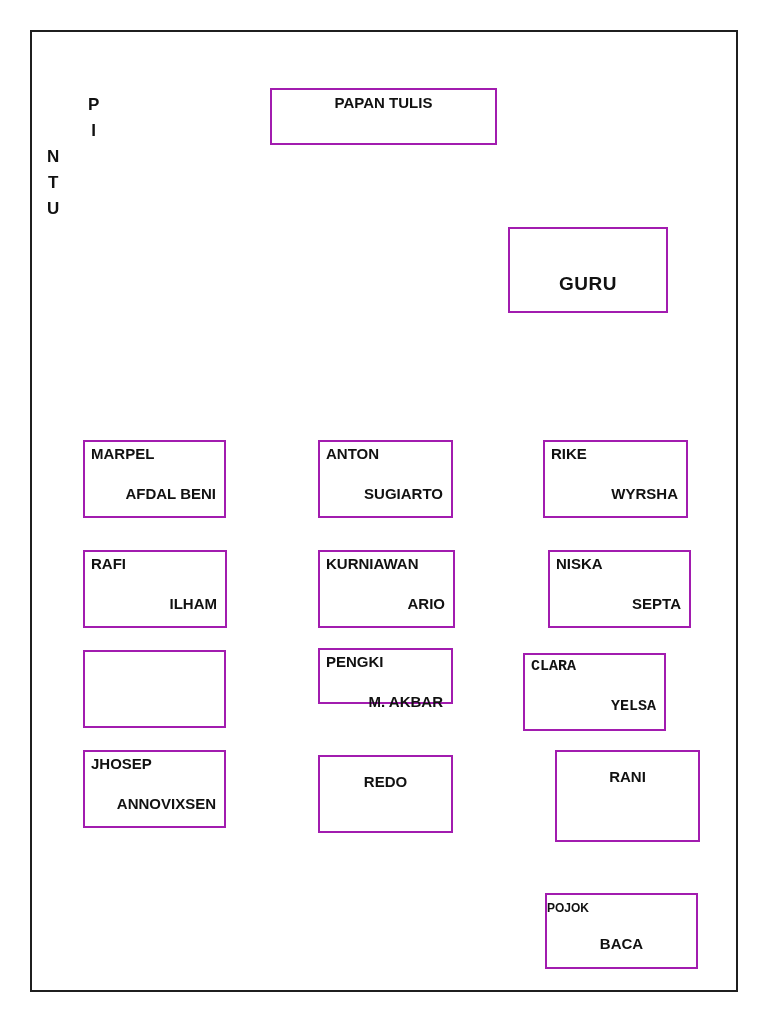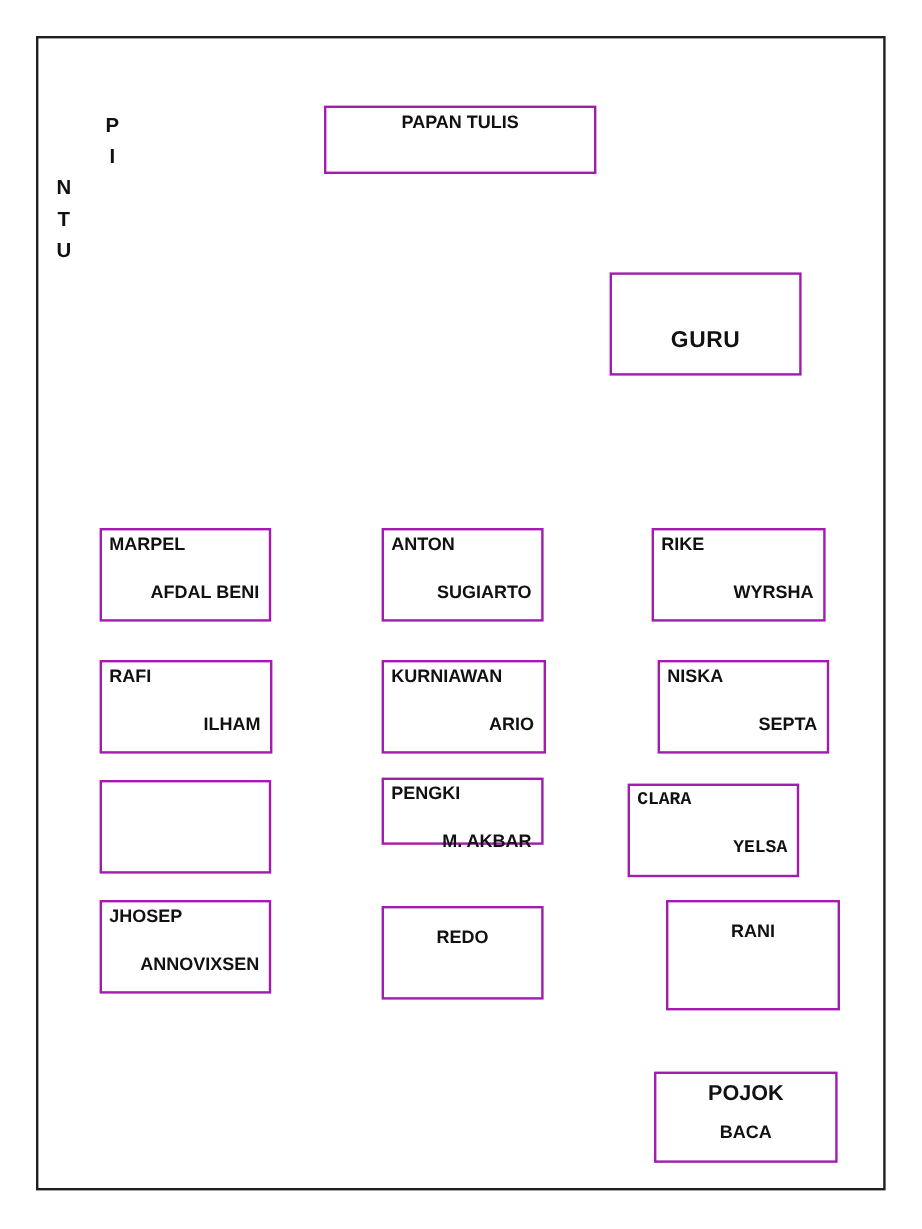--- a/index.html
+++ b/index.html
@@ -37,22 +37,22 @@
     position:absolute; top:3px; left:6px;
     font-weight:700; font-size:15px; white-space:nowrap;
   }
   .desk .l2 {
     position:absolute; top:43px; right:8px;
     font-weight:700; font-size:15px; white-space:nowrap;
   }
   .desk.single .l1 { left:0; right:0; text-align:center; top:16px; }
   
   .corner .c1 {
-    position:absolute; left:0; right:0; top:6px; text-align:center;
-    font-weight:700; font-size:18px;
+    position:absolute; left:0; right:0; top:6px; text-align:left;
+    font-weight:700; font-size:12px;
   }
   .corner .c2 {
     position:absolute; left:0; right:0; top:40px; text-align:center;
     font-weight:700; font-size:15px;
   }
 </style>
 </head>
 <body>
 
 <div class="page">

